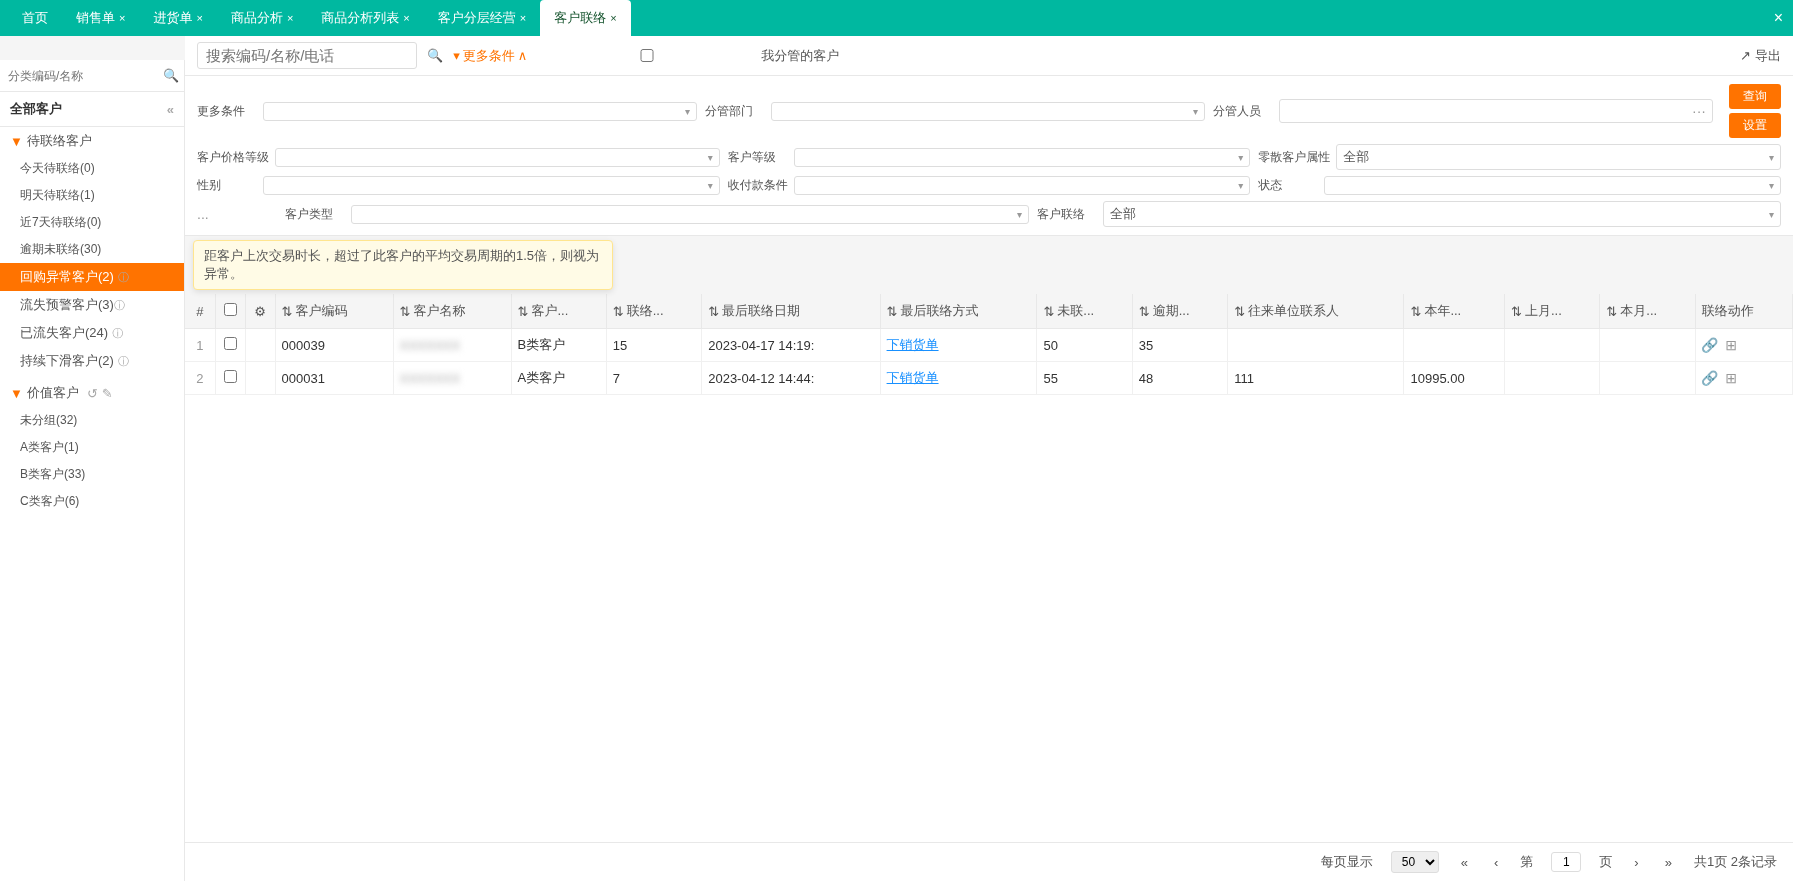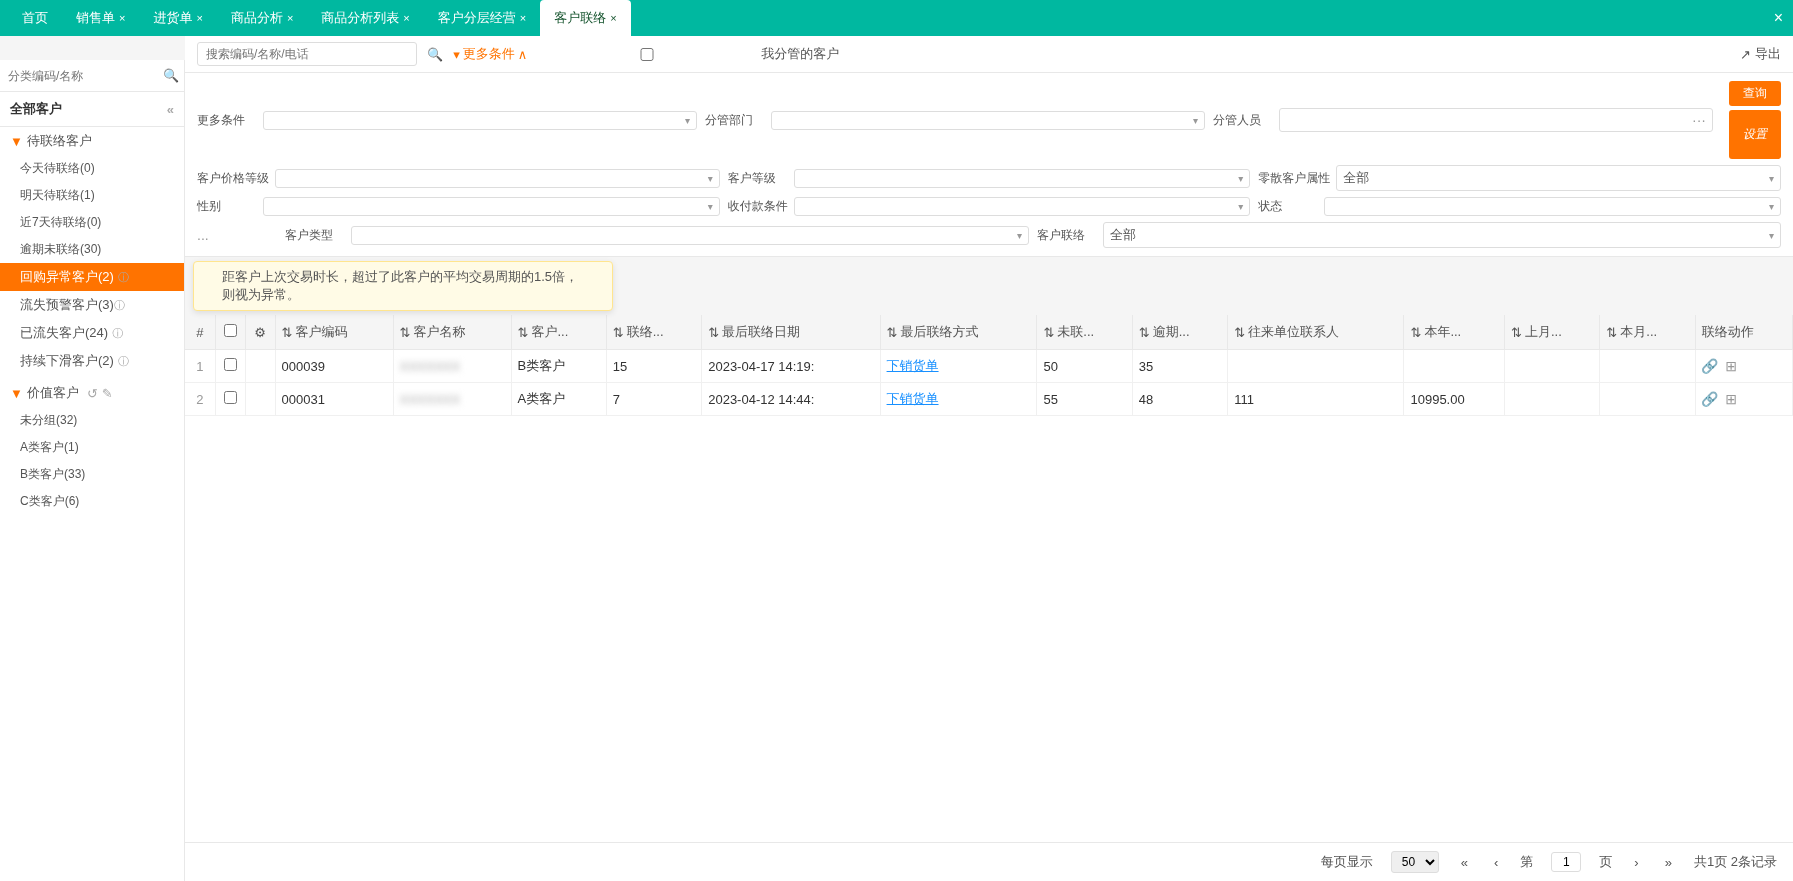--- a/index.html
+++ b/index.html
@@ -114,21 +114,21 @@
       align-items: center;
       gap: 10px;
       border-bottom: 1px solid #e8e8e8;
     }
     .filter-bar input {
       border: 1px solid #ddd;
       border-radius: 3px;
       padding: 4px 8px;
       width: 220px;
       outline: none;
-      font-size: 12px;
+      font-size: 15px;
     }
     .filter-bar .search-icon { color: #999; cursor: pointer; }
     .more-conditions {
       color: #ff7300;
       cursor: pointer;
       display: flex;
       align-items: center;
       gap: 3px;
       font-size: 12px;
       white-space: nowrap;
@@ -206,24 +206,23 @@
       border-radius: 3px;
       padding: 4px 14px;
       cursor: pointer;
       font-size: 12px;
     }
     .btn-settings {
       background: #ff7300;
       color: white;
       border: none;
       border-radius: 3px;
-      padding: 16px 14px;
-      cursor: pointer;
-      font-size: 12px;
-      font-style: italic;
+      padding: 4px 14px;
+      cursor: pointer;
+      font-size: 12px;
     }
     .dots-btn {
       color: #999;
       cursor: pointer;
       font-size: 14px;
     }
 
     
     .table-area {
       flex: 1;
@@ -271,21 +270,21 @@
     .action-icon { color: #999; cursor: pointer; font-size: 14px; }
 
     
     .tooltip-box {
       position: absolute;
       left: 0;
       top: 220px;
       background: #fffbe6;
       border: 1px solid #ffe58f;
       border-radius: 4px;
-      padding: 6px 28px;
+      padding: 6px 10px;
       font-size: 12px;
       color: #555;
       z-index: 100;
       max-width: 320px;
       box-shadow: 0 2px 6px rgba(0,0,0,0.1);
     }
 
     
     .pagination-bar {
       background: white;

